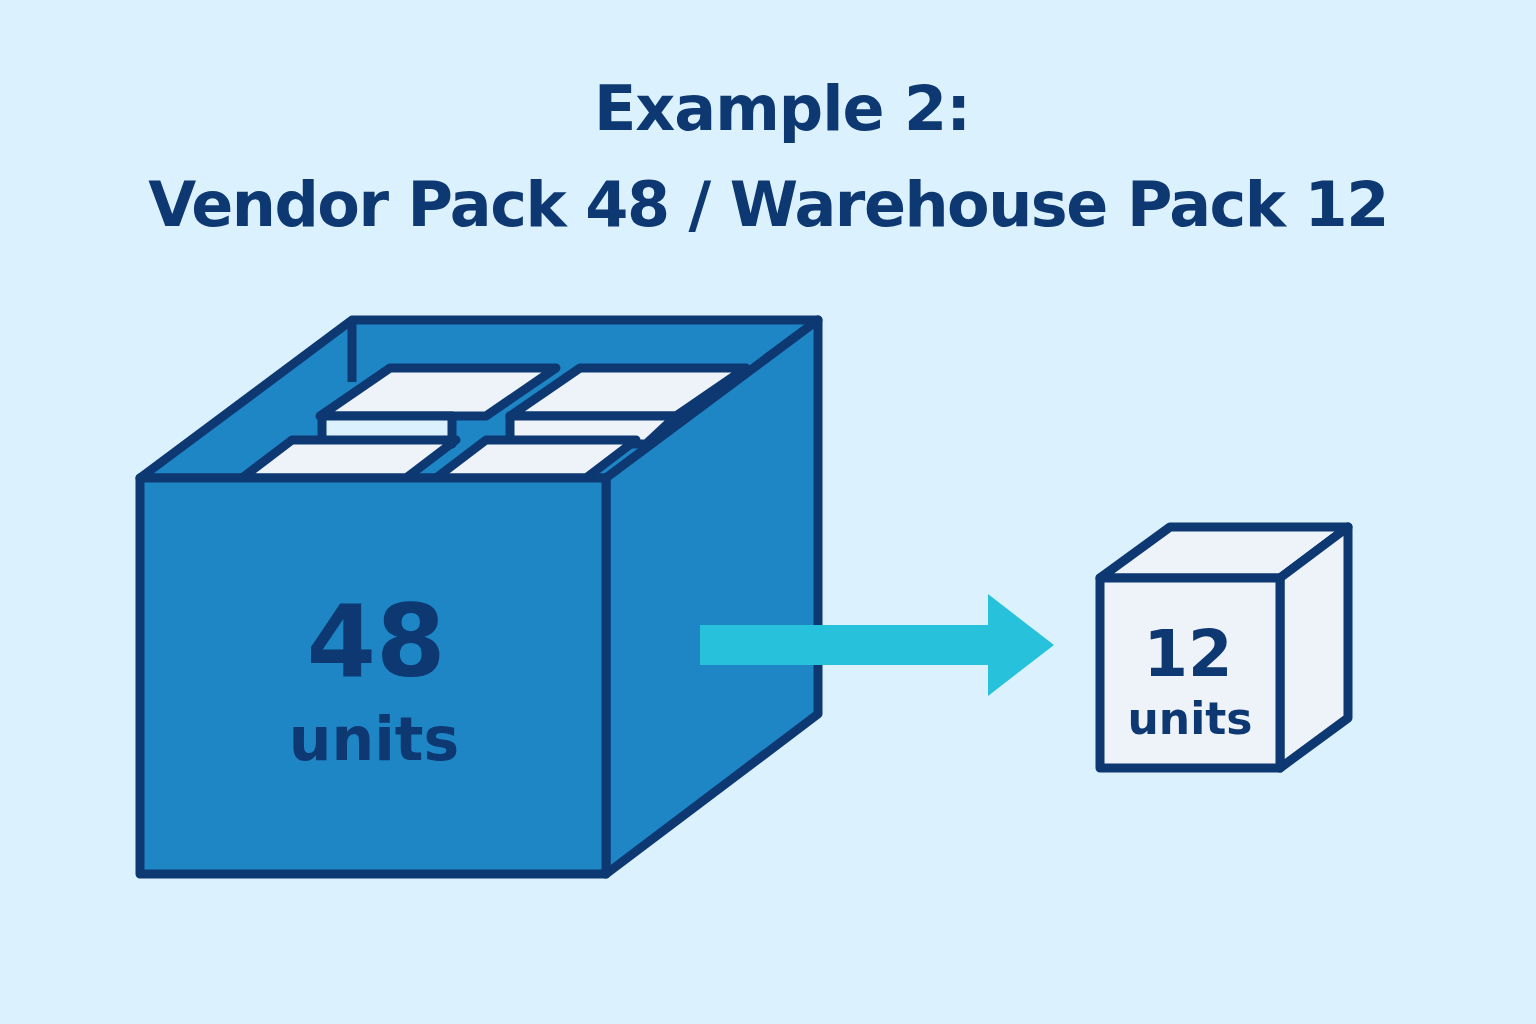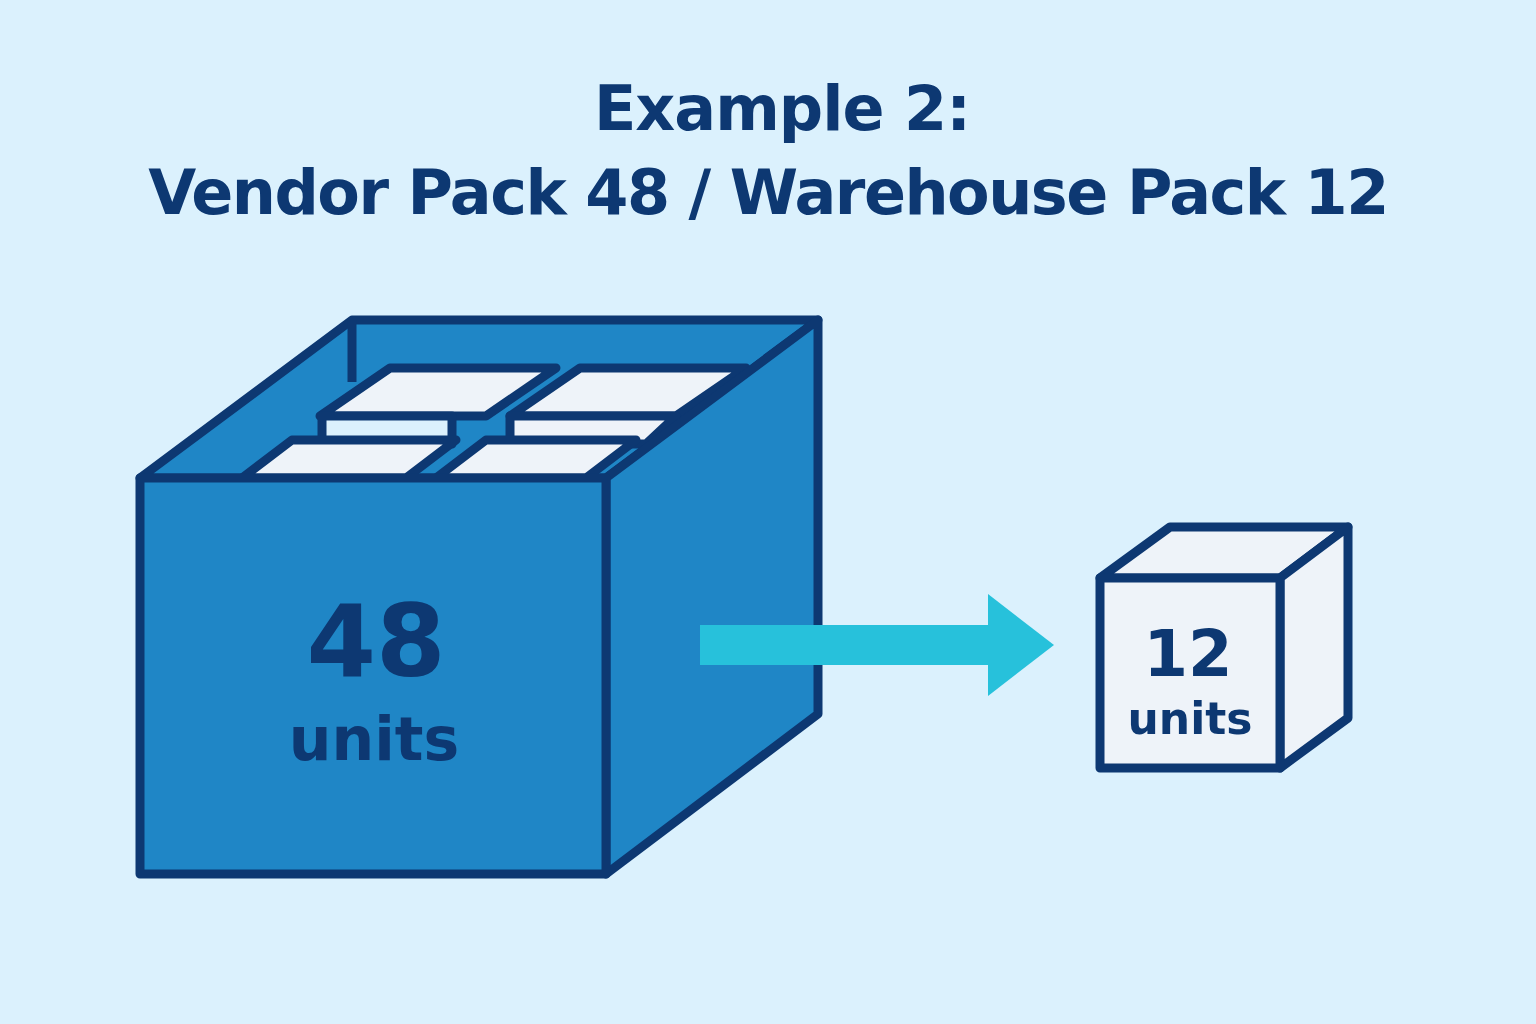--- a/index.html
+++ b/index.html
@@ -1,20 +1,20 @@
 <!DOCTYPE html>
 <html><head>
 <meta charset="utf-8">
 <style>
   html, body { margin:0; padding:0; }
   body { width:1536px; height:1024px; background:#dbf1fd; position:relative; overflow:hidden;
          font-family:"DejaVu Sans", sans-serif; }
   .title { position:absolute; left:0; width:1536px; text-align:center; color:#0d3872; font-weight:bold; }
   .t1 { top:72px; font-size:62px; letter-spacing:-1px; padding-left:14px; }
-  .t2 { top:156px; font-size:62px; letter-spacing:-1.5px; padding-left:0; }
+  .t2 { top:168px; font-size:62px; letter-spacing:-1.5px; padding-left:0; }
   svg { position:absolute; left:0; top:0; }
 </style>
 </head>
 <body>
 
 <div class="title t1">Example 2:</div>
 <div class="title t2">Vendor Pack 48 / Warehouse Pack 12</div>
 
 <svg width="1536" height="1024" viewBox="0 0 1536 1024">
   <g stroke="#0d3872" stroke-width="9" stroke-linejoin="round">

